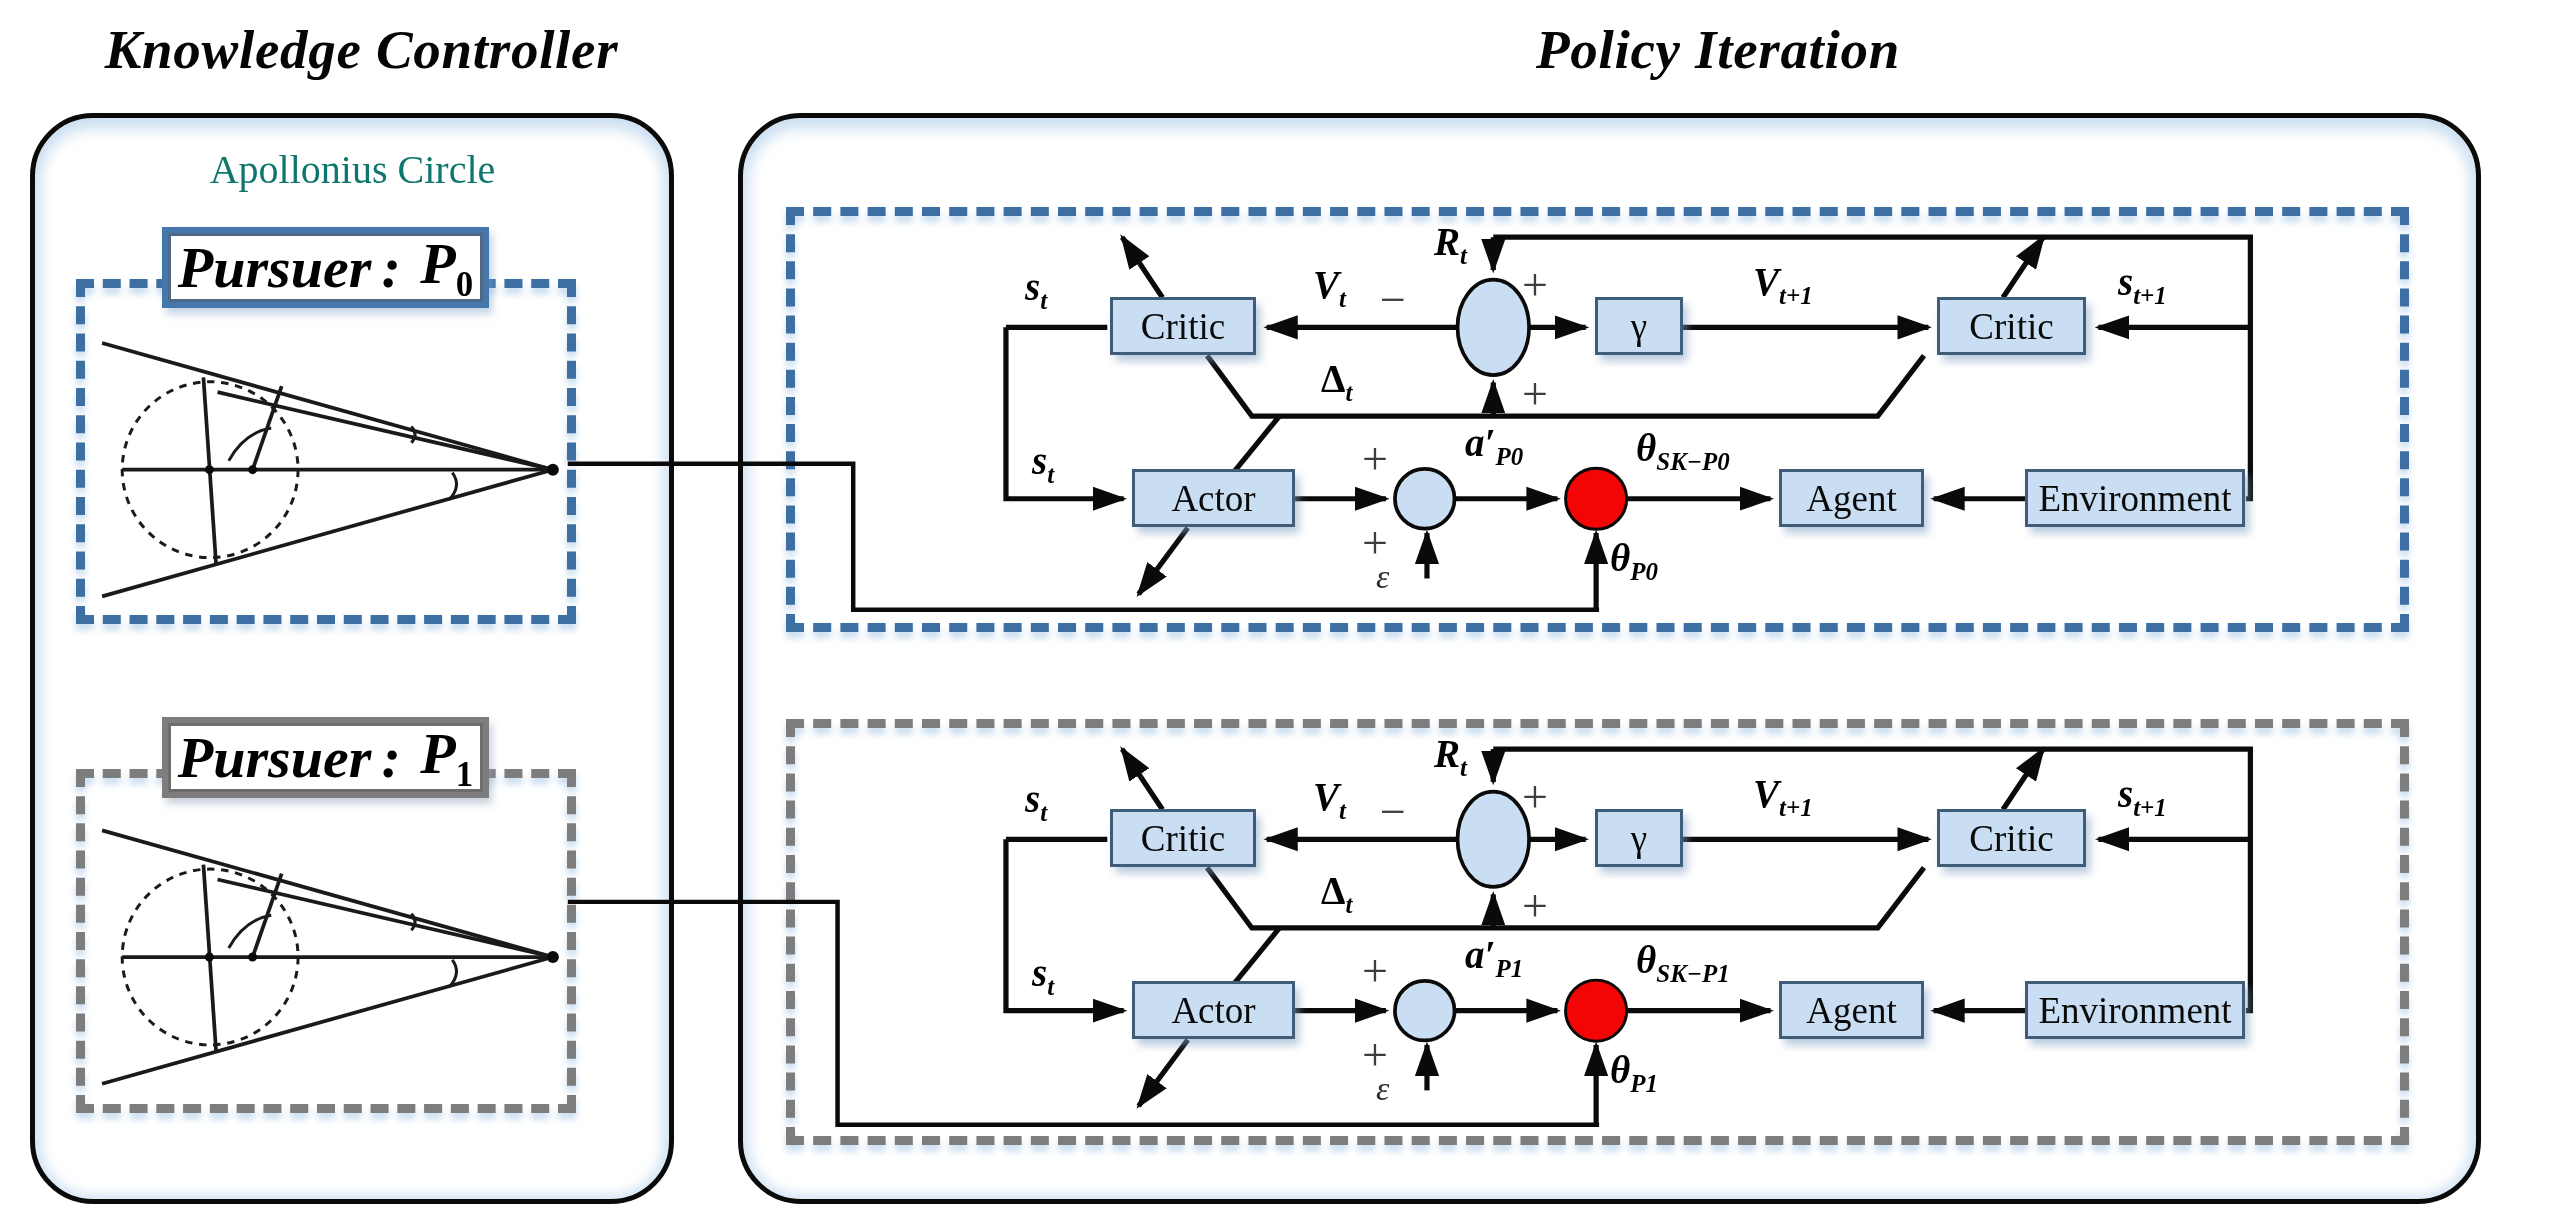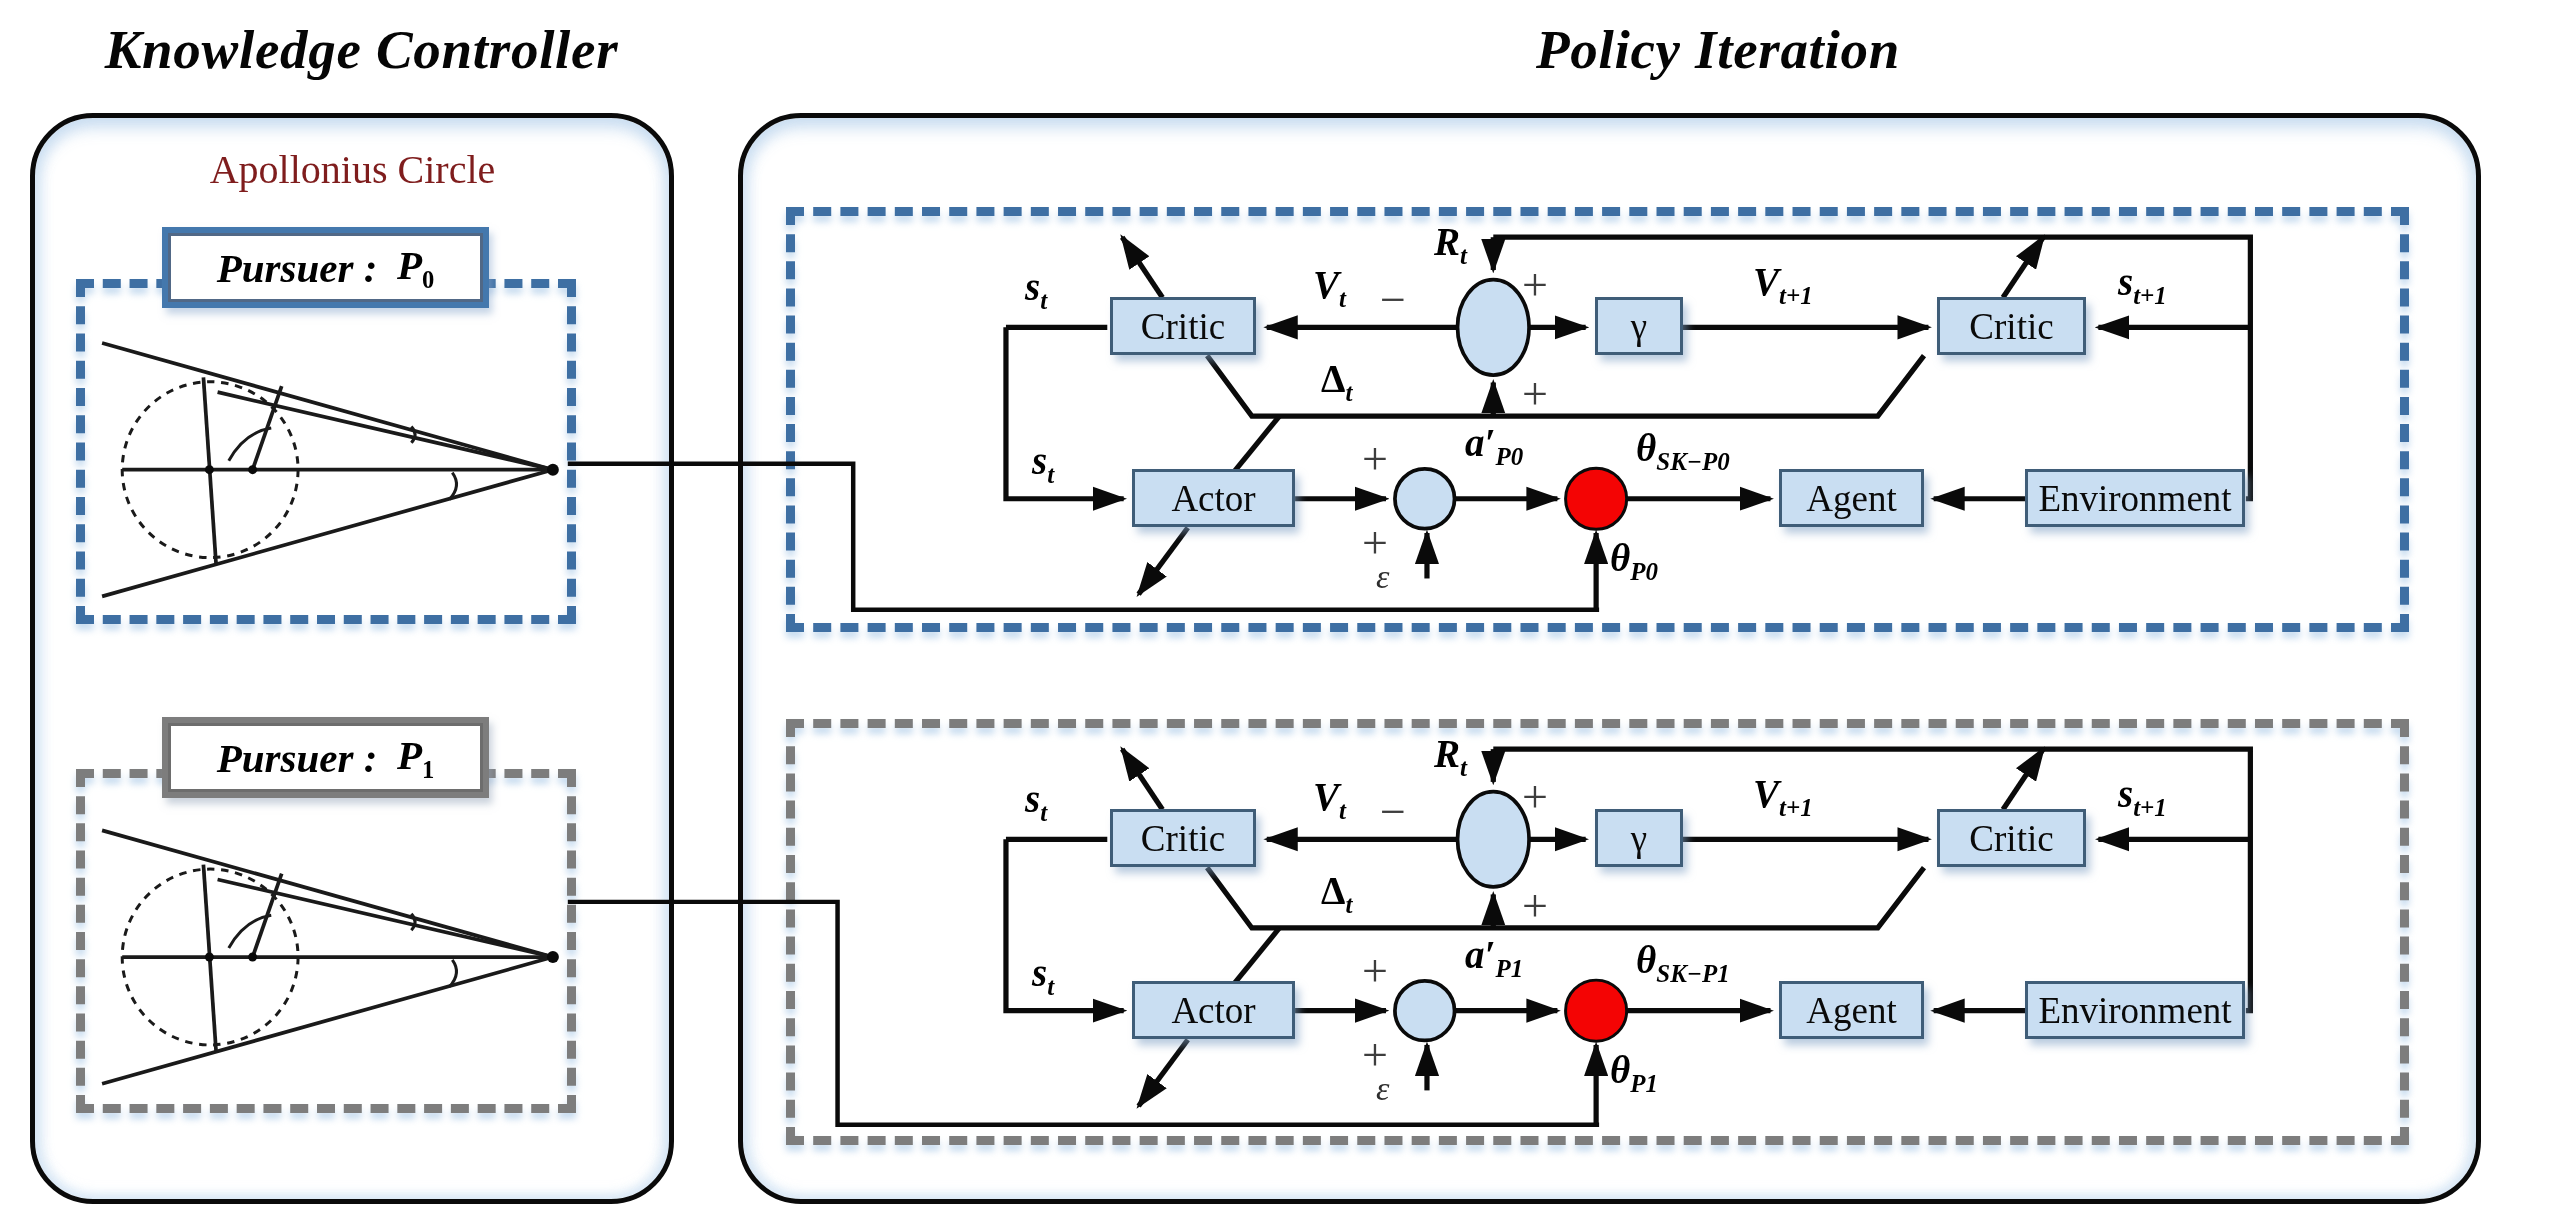--- a/index.html
+++ b/index.html
@@ -12,28 +12,28 @@
     font-style:italic;font-weight:700;font-size:55px;letter-spacing:0.7px;
     text-align:center;white-space:nowrap;z-index:4;color:#050505;
   }
   .panel{
     position:absolute;border:5.2px solid #0a0a0a;border-radius:63px;background:#ffffff;
     box-shadow:inset 0 10.4px 15px rgba(198,218,240,.85), inset 0 -6px 10.4px rgba(210,228,245,.55),
                inset 9px 0 10.4px rgba(210,228,245,.45), inset -9px 0 10.4px rgba(210,228,245,.45);
     z-index:0;
   }
   .panel-header{
-    position:absolute;text-align:center;font-size:40px;white-space:nowrap;z-index:4;color:#7f1d1d;
+    position:absolute;text-align:center;font-size:40px;white-space:nowrap;z-index:4;color:#0f766e;
   }
   .dashed-box{position:absolute;z-index:1;filter:drop-shadow(0 6.7px 3.7px rgba(168,199,230,.65));}
   .dashed-blue{border:9.7px dashed #3e6fa3;}
   .dashed-gray{border:9.7px dashed #7d7d7d;}
   .pursuer-label{
     position:absolute;background:#ffffff;z-index:3;display:flex;align-items:center;justify-content:center;
-    font-size:41px;white-space:nowrap;
+    font-size:58px;white-space:nowrap;
   }
   .pursuer-blue{border:6.7px solid #4478ad;box-shadow:inset 0 0 0 3px rgba(23,54,93,.75),3.7px 6px 7.5px rgba(140,170,205,.5);}
   .pursuer-gray{border:6.7px solid #7d7d7d;box-shadow:inset 0 0 0 3px rgba(60,60,60,.75),3.7px 6px 7.5px rgba(150,165,185,.5);}
   .pursuer-word{font-style:italic;font-weight:700;}
   .pursuer-colon{font-style:italic;font-weight:700;margin:0 19.4px 0 10.4px;}
   .pursuer-sym{font-style:italic;font-weight:600;}
   .pursuer-sym sub{font-size:.6em;font-style:normal;}
   .lines-svg{position:absolute;left:0;top:0;z-index:2;}
   .blk{
     position:absolute;background:#c9def2;border:3px solid #3f5d78;z-index:3;

